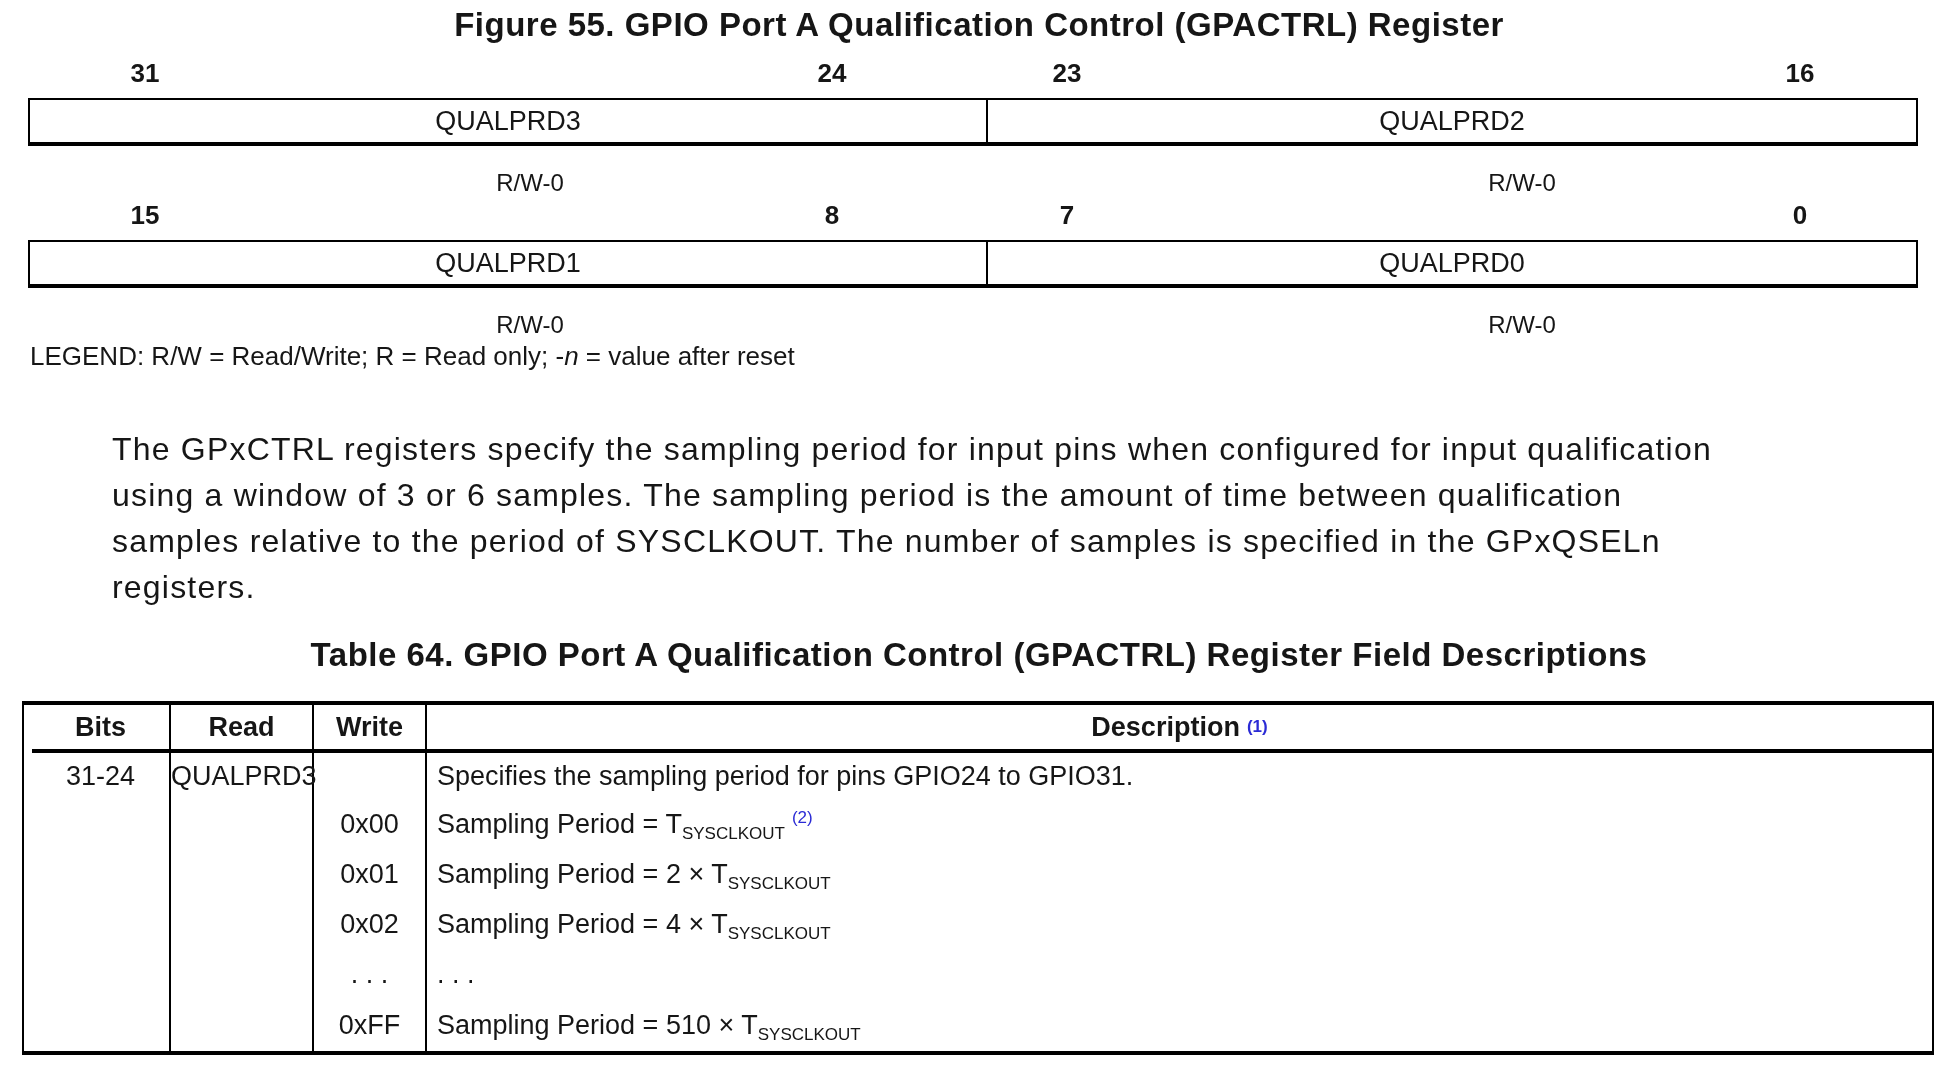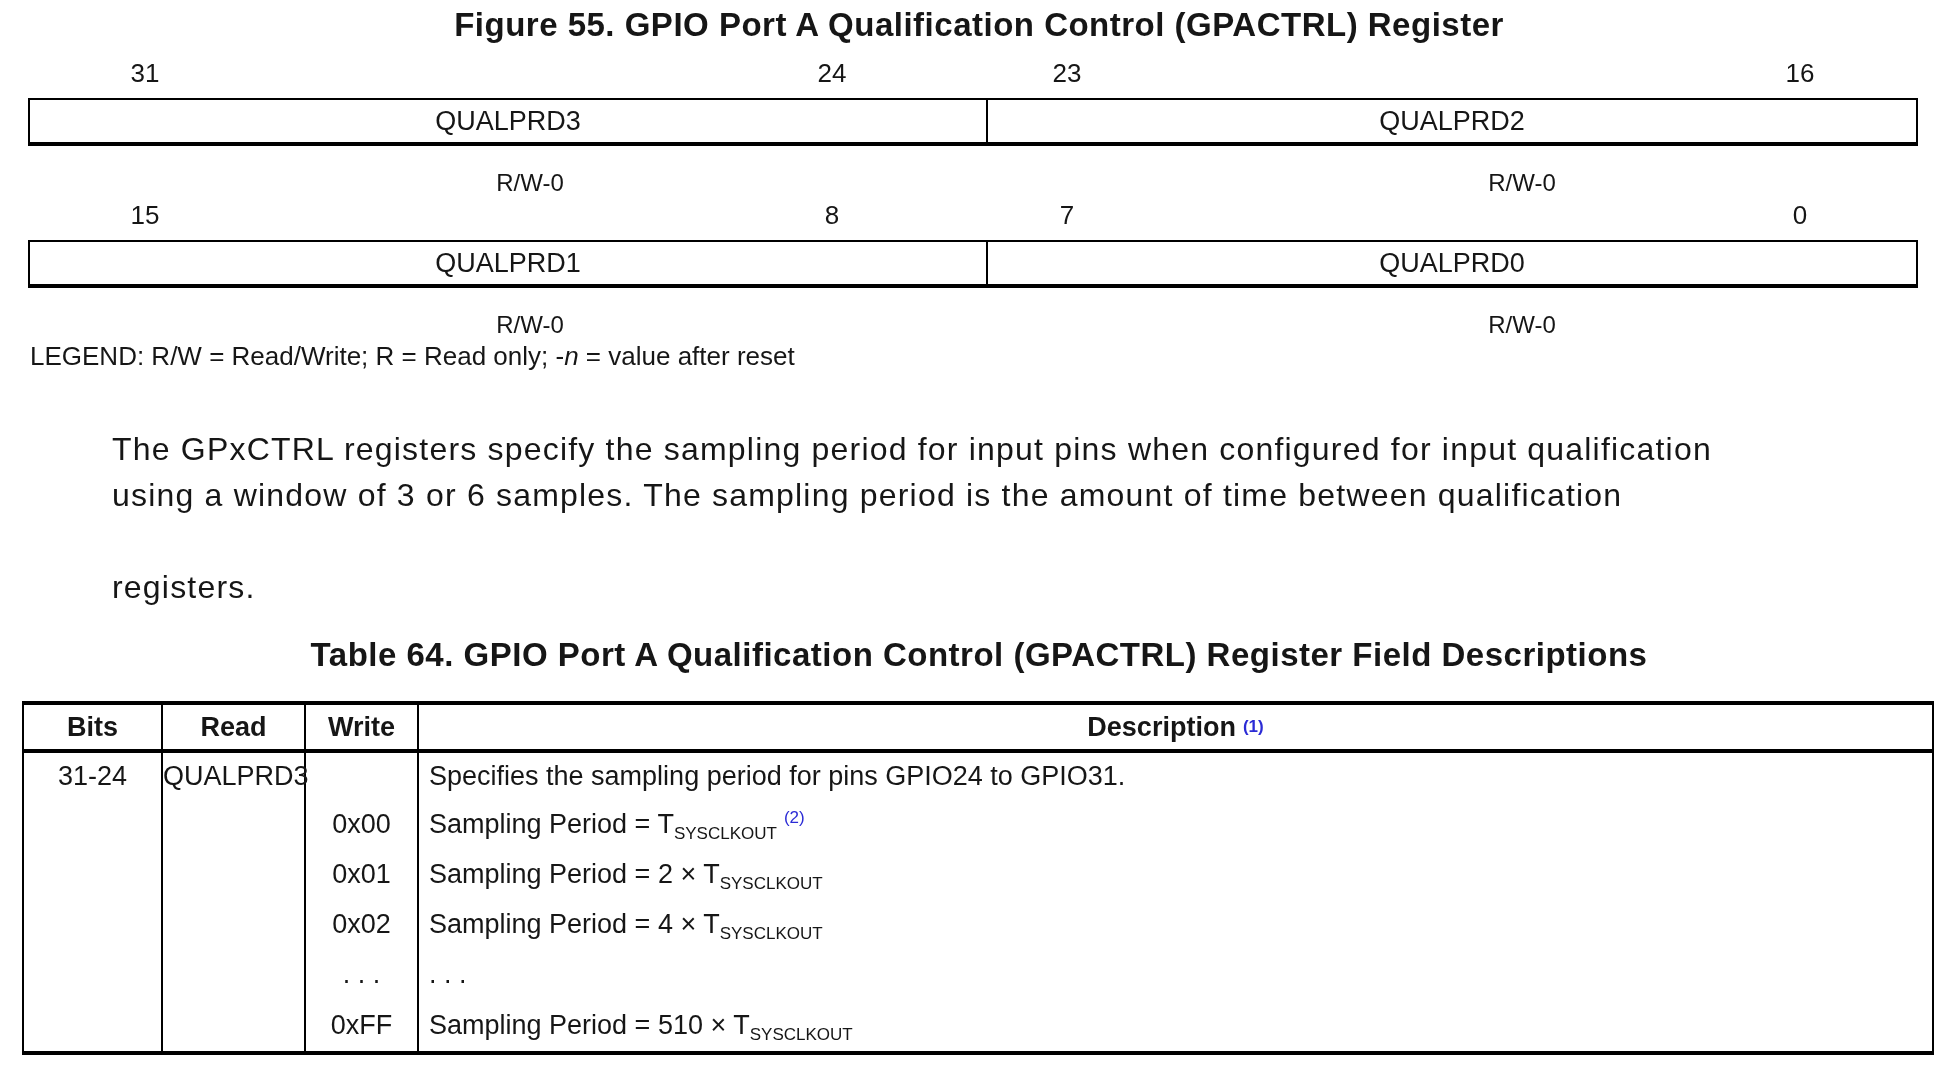--- a/index.html
+++ b/index.html
@@ -22,21 +22,21 @@
   .tbl-title {
     margin: 26px 0 0 0;
     text-align: center;
     font-size: 33px; font-weight: bold; letter-spacing: .5px;
     line-height: 38px;
   }
 
   
   .reg { width: 1890px; margin-left: 28px; }
   .bit-strip { position: relative; height: 27px; margin-top: 14px; font-size: 26px; }
-  .bit-strip .bl { position: absolute; top: 0; transform: translateX(-50%); white-space: nowrap; }
+  .bit-strip .bl { position: absolute; top: 0; transform: translateX(-50%); white-space: nowrap; font-weight: bold; }
   .bl-a { left: 117px; }
   .bl-b { left: 804px; }
   .bl-c { left: 1039px; }
   .bl-d { left: 1772px; }
 
   .regbox {
     display: flex; margin-top: 13px; height: 48px;
     border: 2px solid #000; border-bottom-width: 4px;
   }
   .regcell {
@@ -59,20 +59,21 @@
     margin: 54px 0 0 112px;
     width: 1840px;
     font-size: 32px; line-height: 46px; letter-spacing: 1.2px;
   }
 
   
   .ftable {
     margin: 27px 0 0 22px; width: 1912px;
     border: 2px solid #000; border-top-width: 4px; border-bottom-width: 4px;
     font-size: 27px;
+    padding-left: 8px;
   }
   .thead { display: flex; height: 48px; border-bottom: 4px solid #000; font-weight: bold; }
   .tbody { display: flex; }
   .col { border-right: 2px solid #000; }
   .col:last-child { border-right: none; }
   .c-bits  { width: 139px; }
   .c-field { width: 143px; }
   .c-value { width: 113px; }
   .c-desc  { flex: 1; }
   .th { display: flex; align-items: center; justify-content: center; }
@@ -134,21 +135,21 @@
 
   </div>
 
   <div class="legend">
     <span>LEGEND: R/W = Read/Write; R = Read only; -</span><em>n</em><span> = value after reset</span>
   </div>
 
   <p class="bodytext">
     <span>The GPxCTRL registers specify the sampling period for input pins when configured for input qualification</span><br>
     <span>using a window of 3 or 6 samples. The sampling period is the amount of time between qualification</span><br>
-    <br>
+    <span>samples relative to the period of SYSCLKOUT. The number of samples is specified in the GPxQSELn</span><br>
     <span>registers.</span>
   </p>
 
   <h2 class="tbl-title">Table 64. GPIO Port A Qualification Control (GPACTRL) Register Field Descriptions</h2>
 
   <div class="ftable">
 
     <div class="thead">
       <div class="col c-bits th">Bits</div>
       <div class="col c-field th">Read</div>

